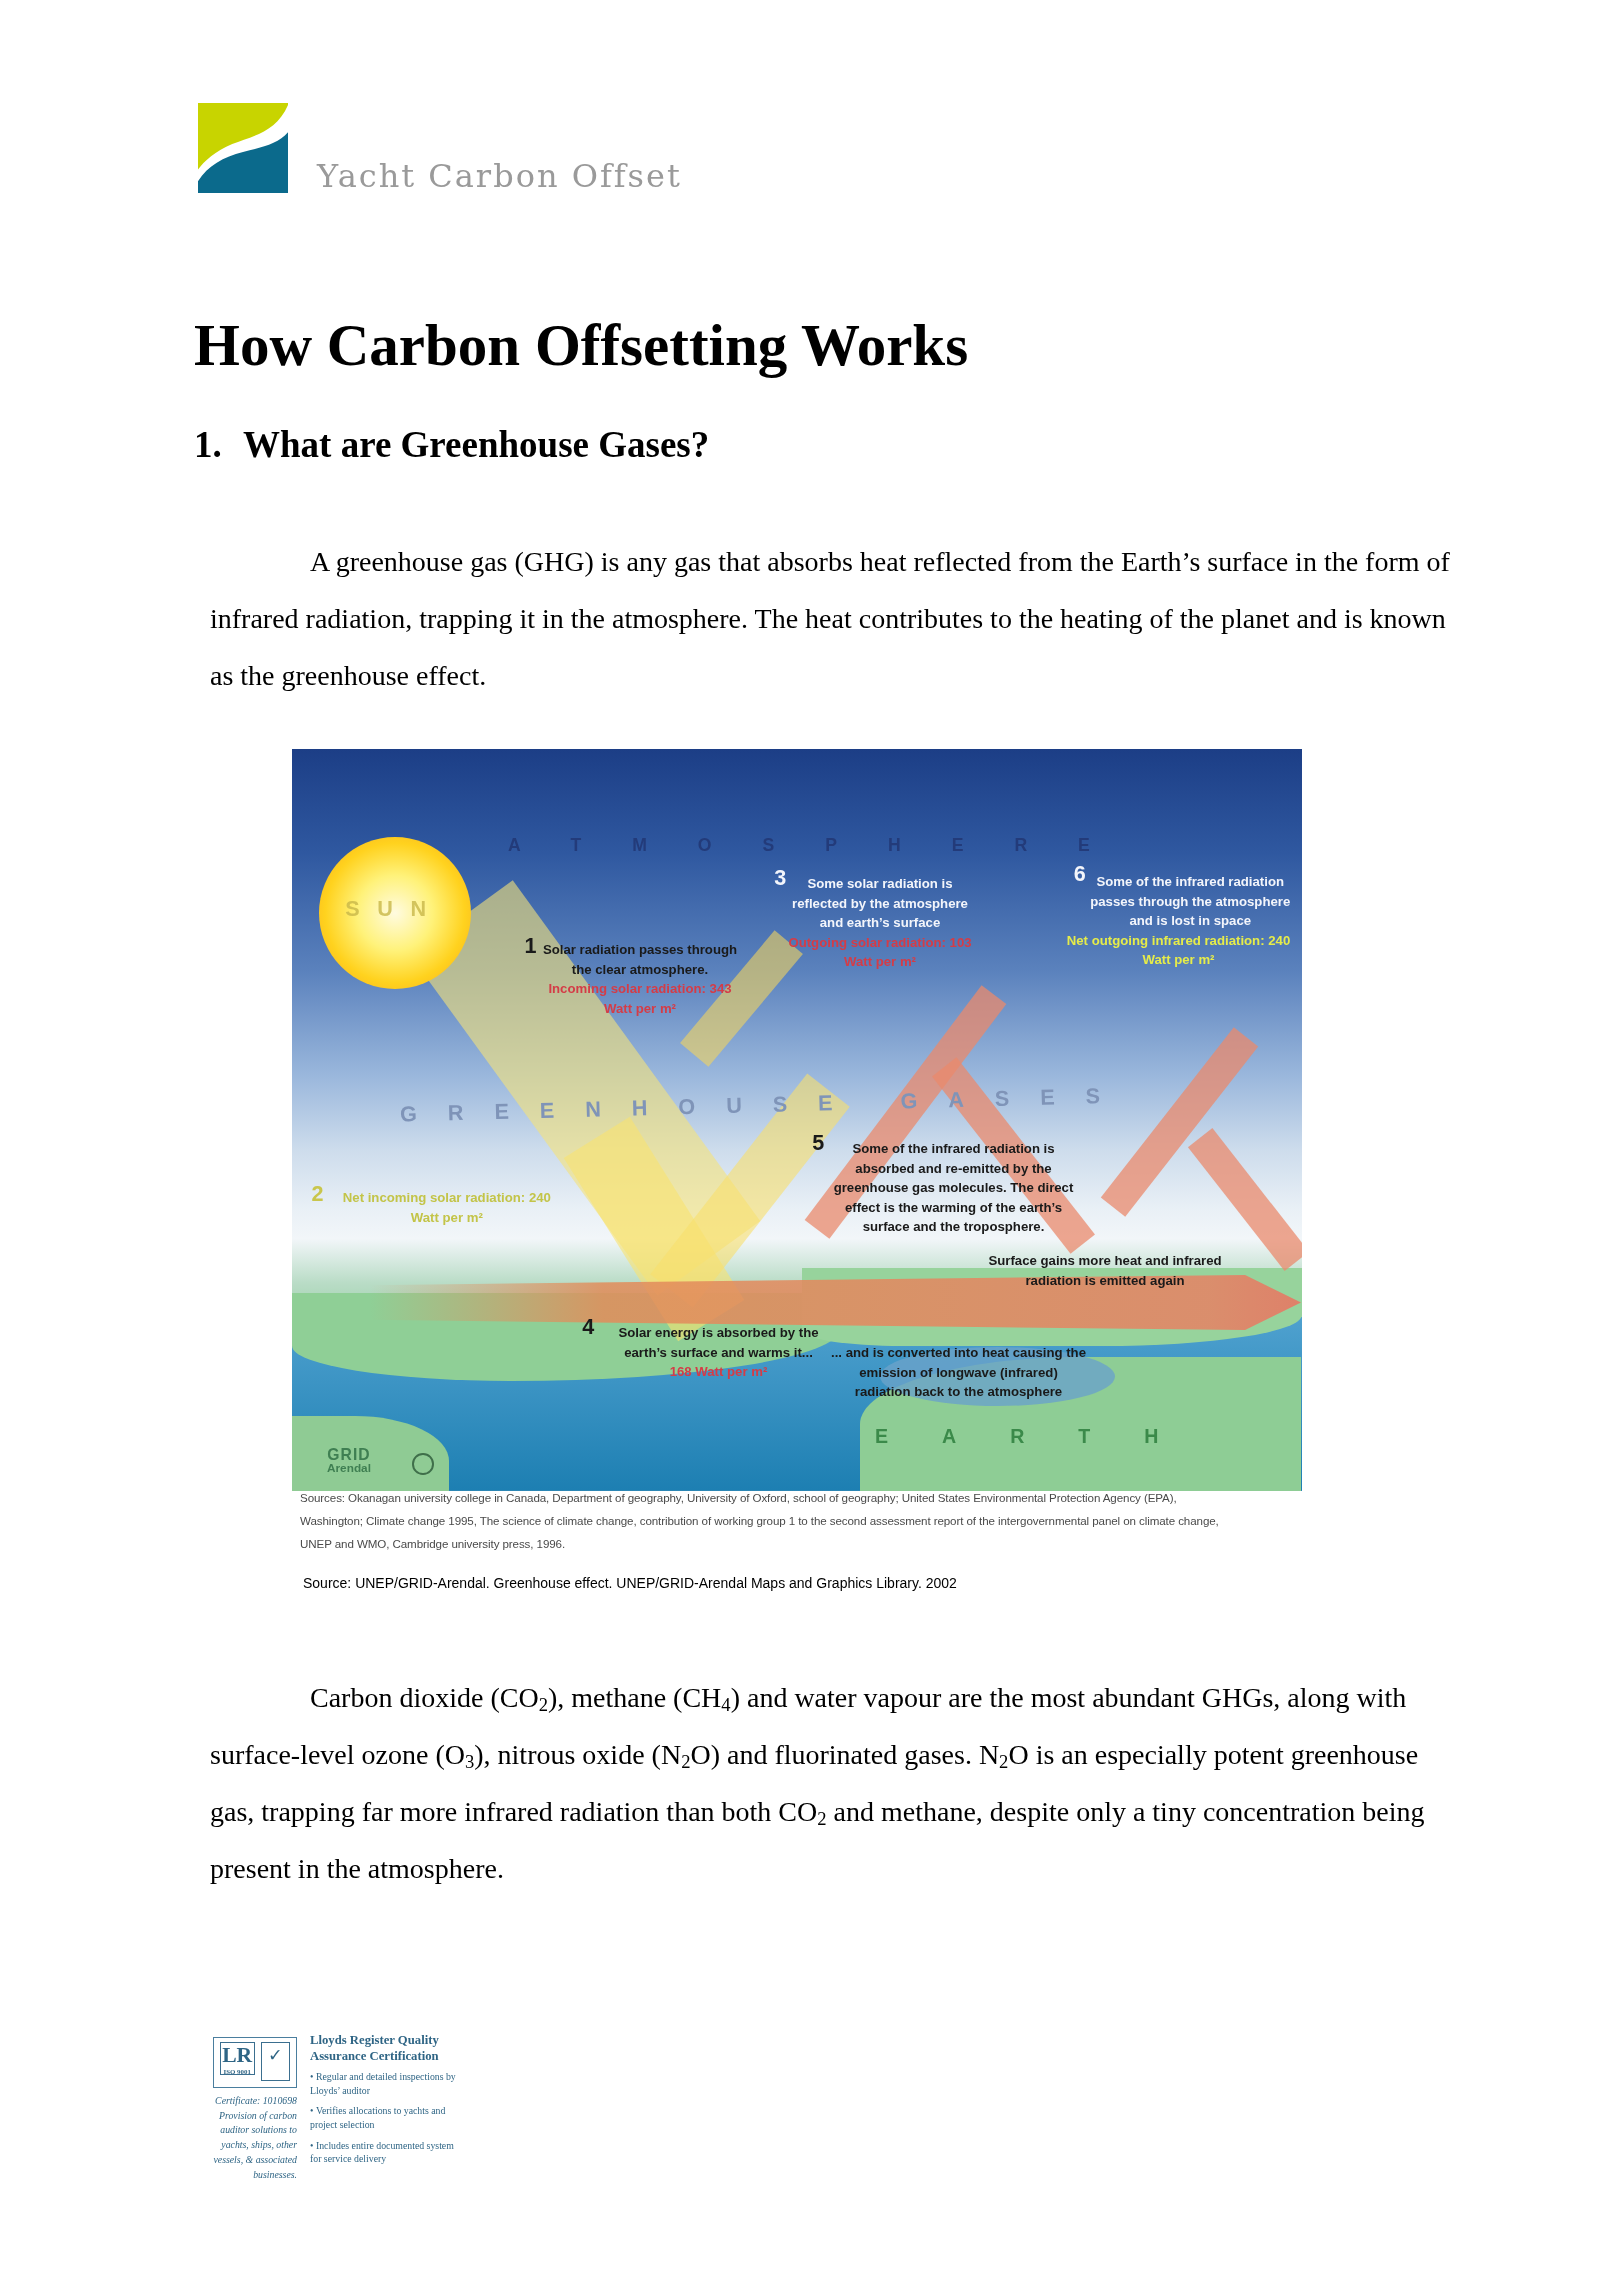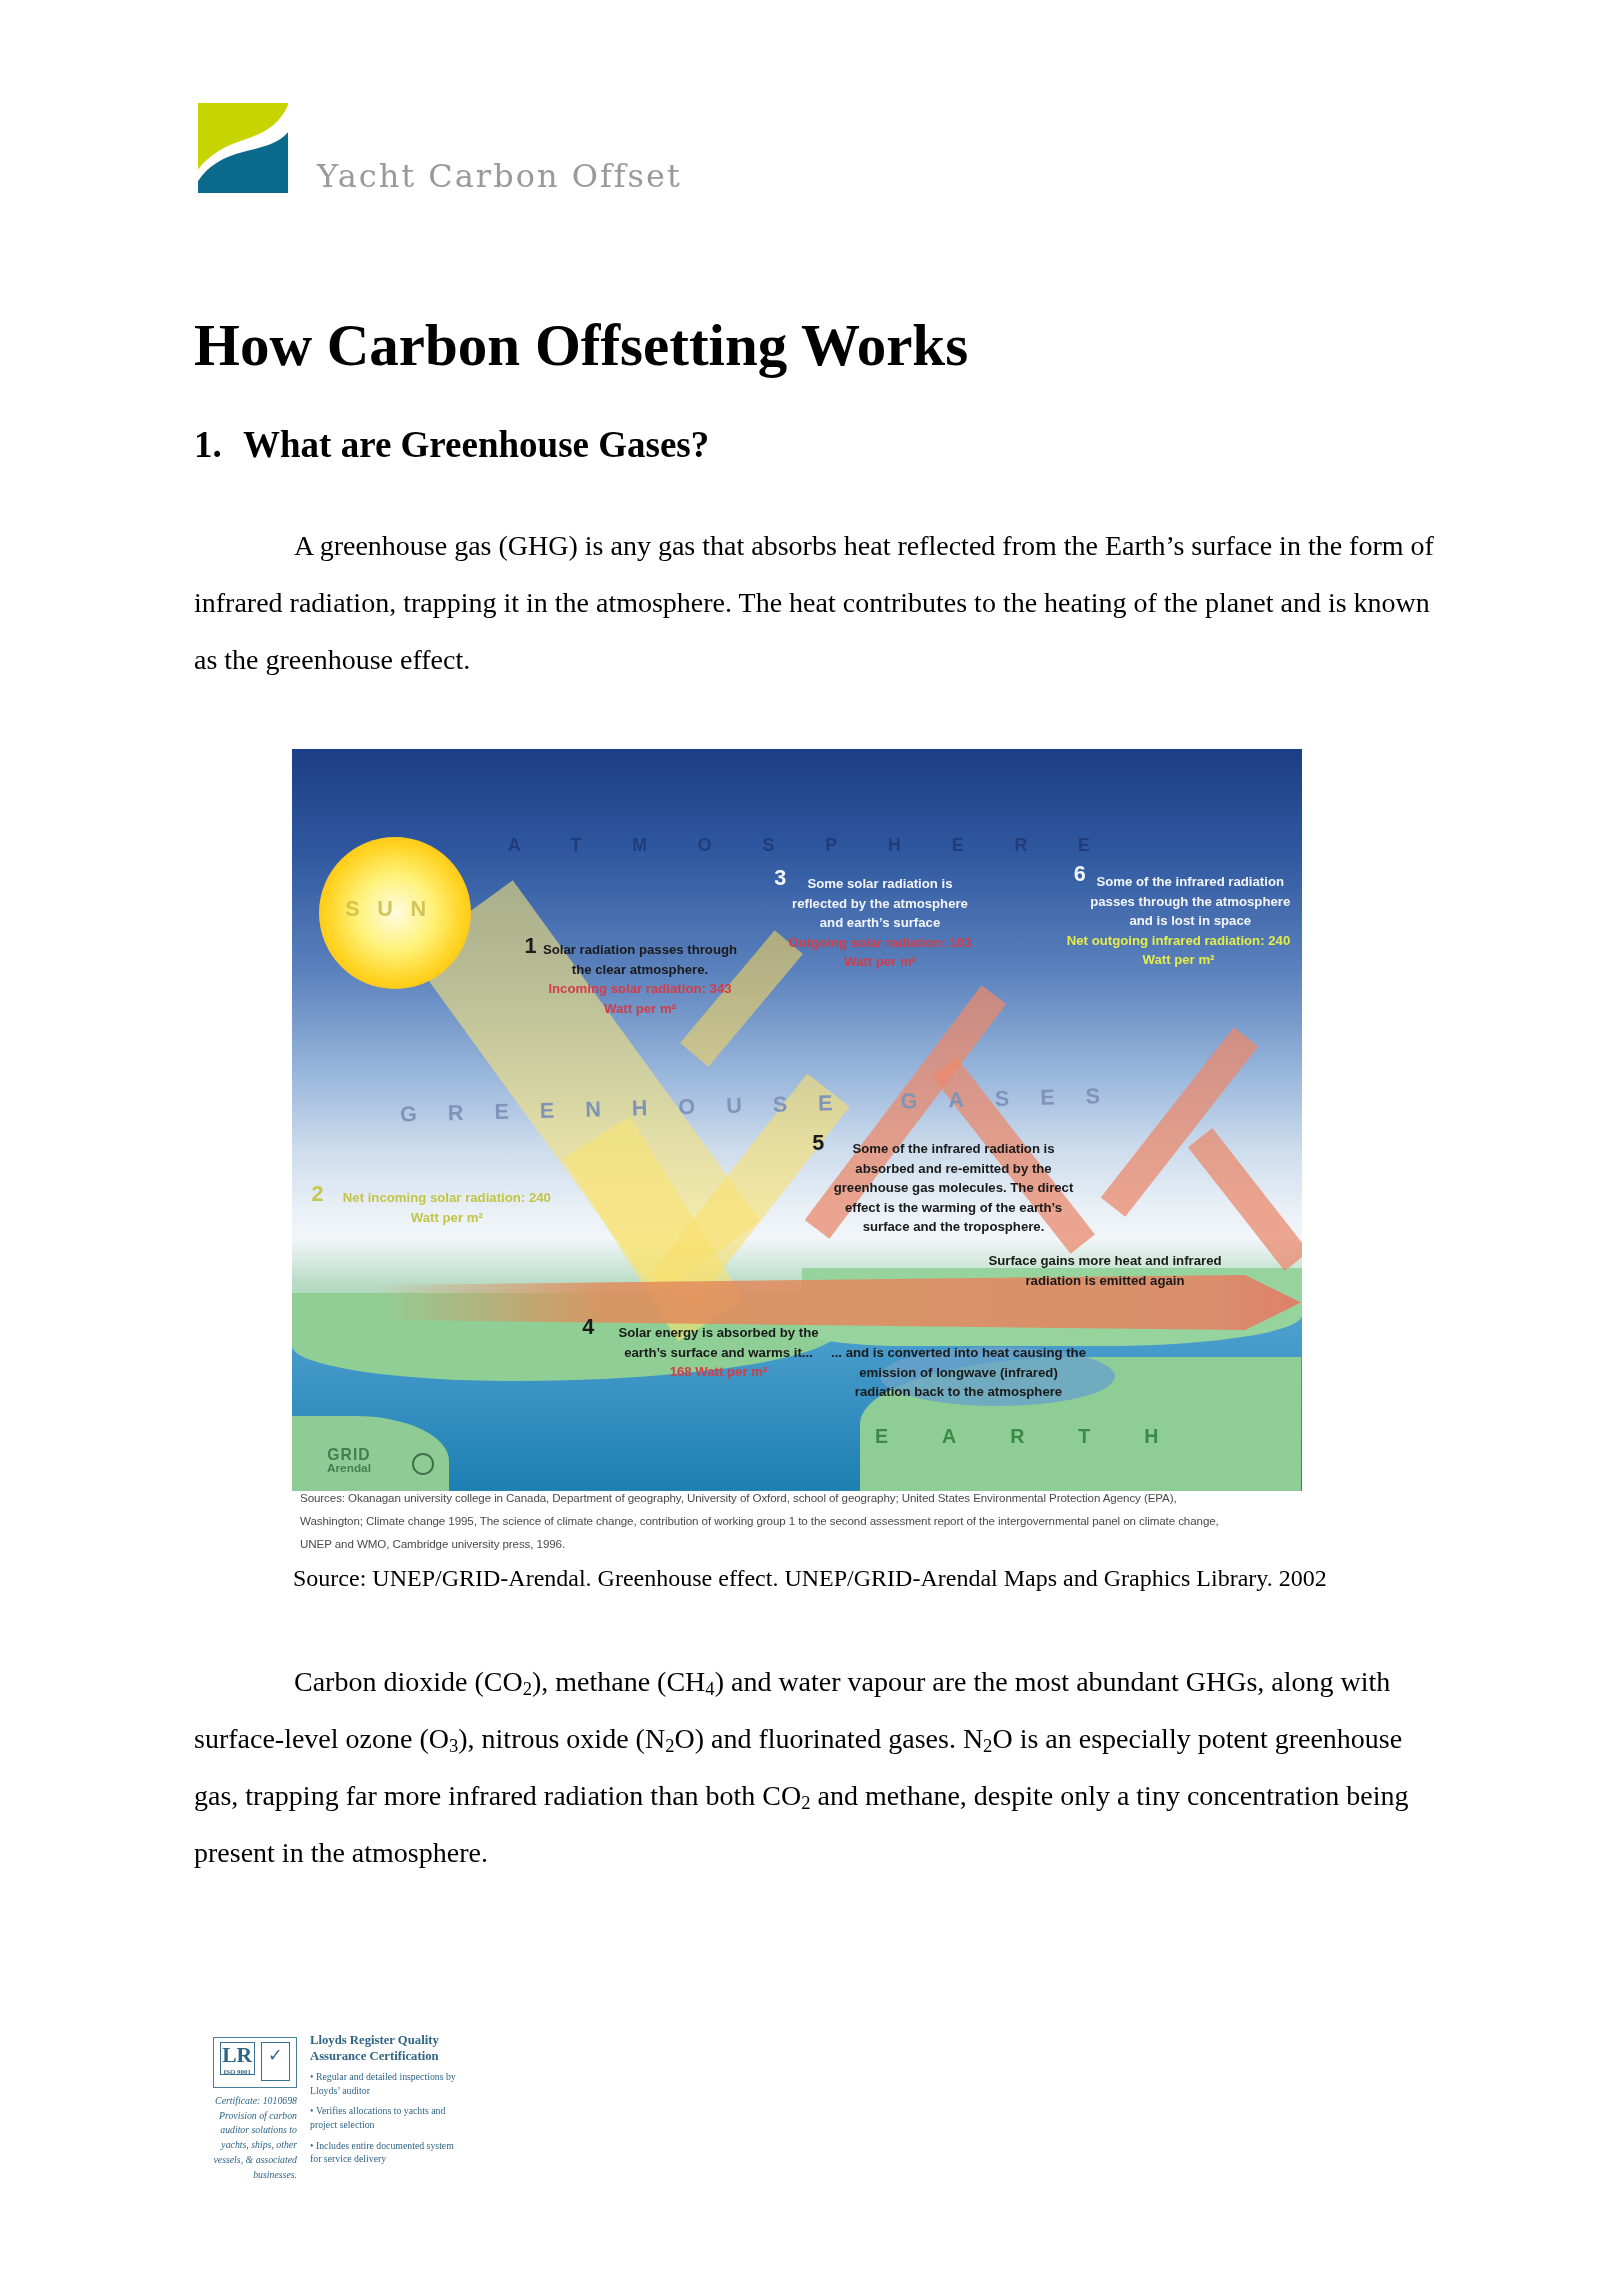--- a/index.html
+++ b/index.html
@@ -9,21 +9,21 @@
   .logo { position: absolute; left: 198px; top: 103px; width: 90px; height: 90px; overflow: hidden; }
   .logo svg { display: block; }
   .brand-name { position: absolute; left: 317px; top: 157px; font-family: "DejaVu Serif", serif; font-size: 32px; letter-spacing: 2px; color: #9a9a9a; font-weight: normal; }
 
   
   .page-title { position: absolute; left: 194px; top: 316px; margin: 0; font-family: "Liberation Serif", serif; font-weight: bold; font-size: 59px; letter-spacing: 0; line-height: 1; }
   .section-heading { position: absolute; left: 194px; top: 426px; margin: 0; font-family: "Liberation Serif", serif; font-weight: bold; font-size: 37px; line-height: 1; }
   .section-heading .num { display: inline-block; width: 49px; }
 
   
-  .para { position: absolute; left: 194px; width: 1245px; margin: 0; font-family: "Liberation Serif", serif; font-size: 28px; line-height: 57px; }
+  .para { position: absolute; left: 194px; width: 1245px; margin: 16px; font-family: "Liberation Serif", serif; font-size: 28px; line-height: 57px; }
   .para .indent { display: inline-block; width: 100px; }
   .para-1 { top: 517px; }
   .para-2 { top: 1653px; }
   sub { font-size: 18.6px; vertical-align: -3.9px; line-height: 0; }
 
   
   .figure { position: absolute; left: 292px; top: 749px; width: 1010px; height: 745px; overflow: hidden; background: #fff; }
   .figure-art { position: absolute; left: 0; top: 0; width: 1010px; height: 742px;
     background: linear-gradient(to bottom, #1c3e86 0%, #2f58a0 14%, #5b82bd 30%, #9ab7dc 44%, #cddcec 54%, #e9f0f6 62%, #f2f6f9 66%, #b9dcc6 72%, #8cc99a 80%, #6fb986 88%, #4aa0c0 94%, #2b86b5 100%); }
   .figure-art .map-sea { position: absolute; left: 0; top: 568px; width: 1010px; height: 173px; background: linear-gradient(to bottom, #4fa1cf, #1d7fb2); }
@@ -74,21 +74,21 @@
   .cap-4 { left: 304px; top: 574px; width: 245px; }
   .cap-4 .n { left: -13.7px; top: -5.9px; color: #1a1a1a; }
   .cap-conv { left: 539px; top: 594px; width: 255px; }
 
   .grid-logo { position: absolute; left: 35px; top: 700px; font-family: "Liberation Sans", sans-serif; font-size: 11.8px; color: #3f7f52; font-weight: bold; line-height: 12.7px; text-align: center; }
   .grid-logo .big { font-size: 15.7px; letter-spacing: 1px; }
   .unep-logo { position: absolute; left: 120px; top: 704px; width: 21.6px; height: 21.6px; border-radius: 50%; border: 2.9px solid #3f6f4a; box-sizing: border-box; }
   .figure-wrap-sources { position: absolute; left: 292px; top: 1482px; width: 1019px; }
   .figure-wrap-sources p { margin: 8px; font-family: "Liberation Sans", sans-serif; font-size: 11.6px; line-height: 15px; color: #4a4a4a; letter-spacing: -0.1px; }
 
-  .figure-caption { position: absolute; left: 292px; top: 1564px; margin: 1px; font-family: Liberation Serif, serif; font-size: 24px; }
+  .figure-caption { position: absolute; left: 292px; top: 1564px; margin: 11px; font-family: Liberation Sans, sans-serif; font-size: 14px; }
 
   
   .cert { position: absolute; left: 201px; top: 2033px; width: 265px; height: 186px; }
   .cert-logo-box { position: absolute; left: 11.8px; top: 3.9px; width: 84px; height: 51px; border: 1.5px solid #4a7e9e; box-sizing: border-box; }
   .lr-box { position: absolute; left: 5.9px; top: 3.9px; width: 35px; height: 33px; border: 1.5px solid #3b6f8f; box-sizing: border-box; text-align: center; font-family: "Liberation Serif", serif; font-weight: bold; color: #2f6585; font-size: 21.6px; line-height: 25.5px; }
   .lr-box .iso { display: block; font-size: 6.9px; line-height: 7.8px; }
   .ukas-box { position: absolute; left: 47px; top: 3.9px; width: 29px; height: 39px; border: 1.5px solid #3b6f8f; box-sizing: border-box; text-align: center; color: #2f6585; font-size: 17.6px; line-height: 25.5px; }
   .cert-side { position: absolute; left: 0; top: 61px; width: 96px; text-align: right; font-family: "Liberation Serif", serif; font-style: italic; font-size: 9.8px; line-height: 14.7px; color: #2f6585; }
   .cert-title { position: absolute; left: 109px; top: 0; font-family: "Liberation Serif", serif; font-weight: bold; font-size: 12.7px; line-height: 15.7px; color: #2f6585; }
   .cert-bullets { position: absolute; left: 109px; top: 37px; margin: 0; padding: 0; list-style: none; font-family: "Liberation Serif", serif; font-size: 9.8px; line-height: 13.7px; color: #2f6585; width: 157px; }

